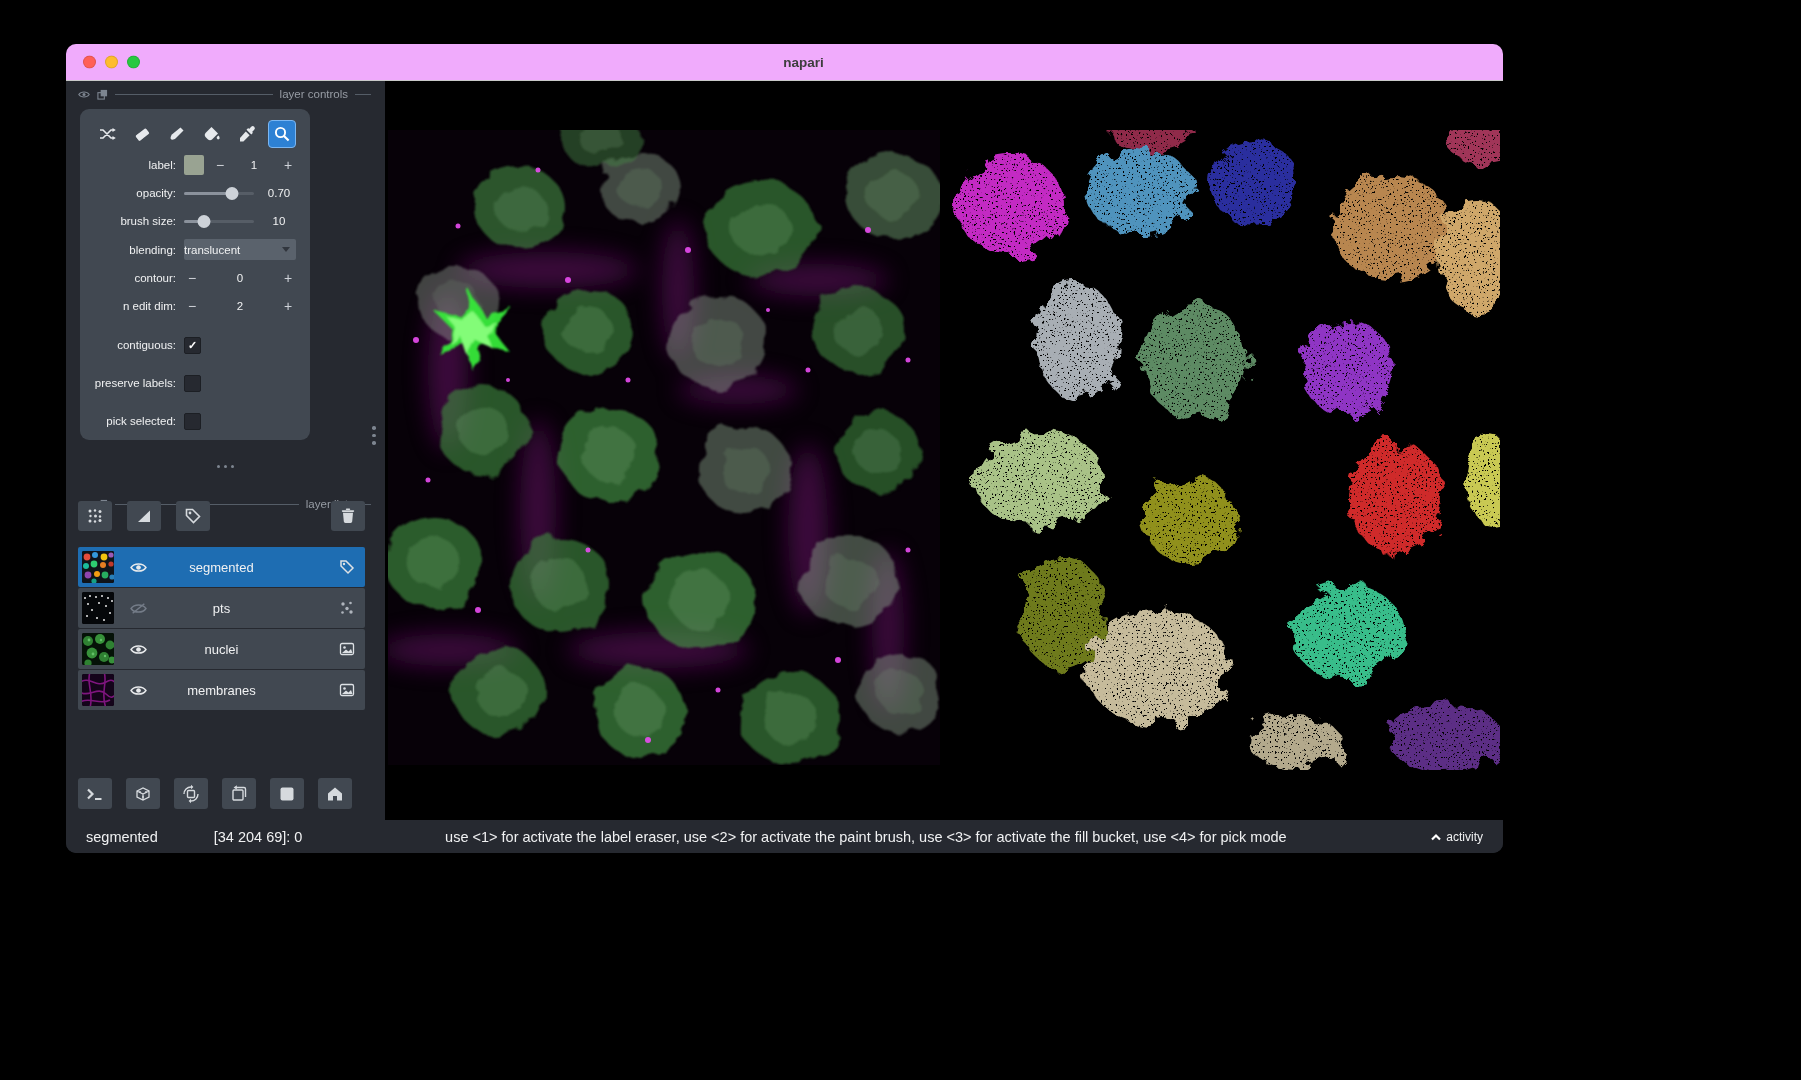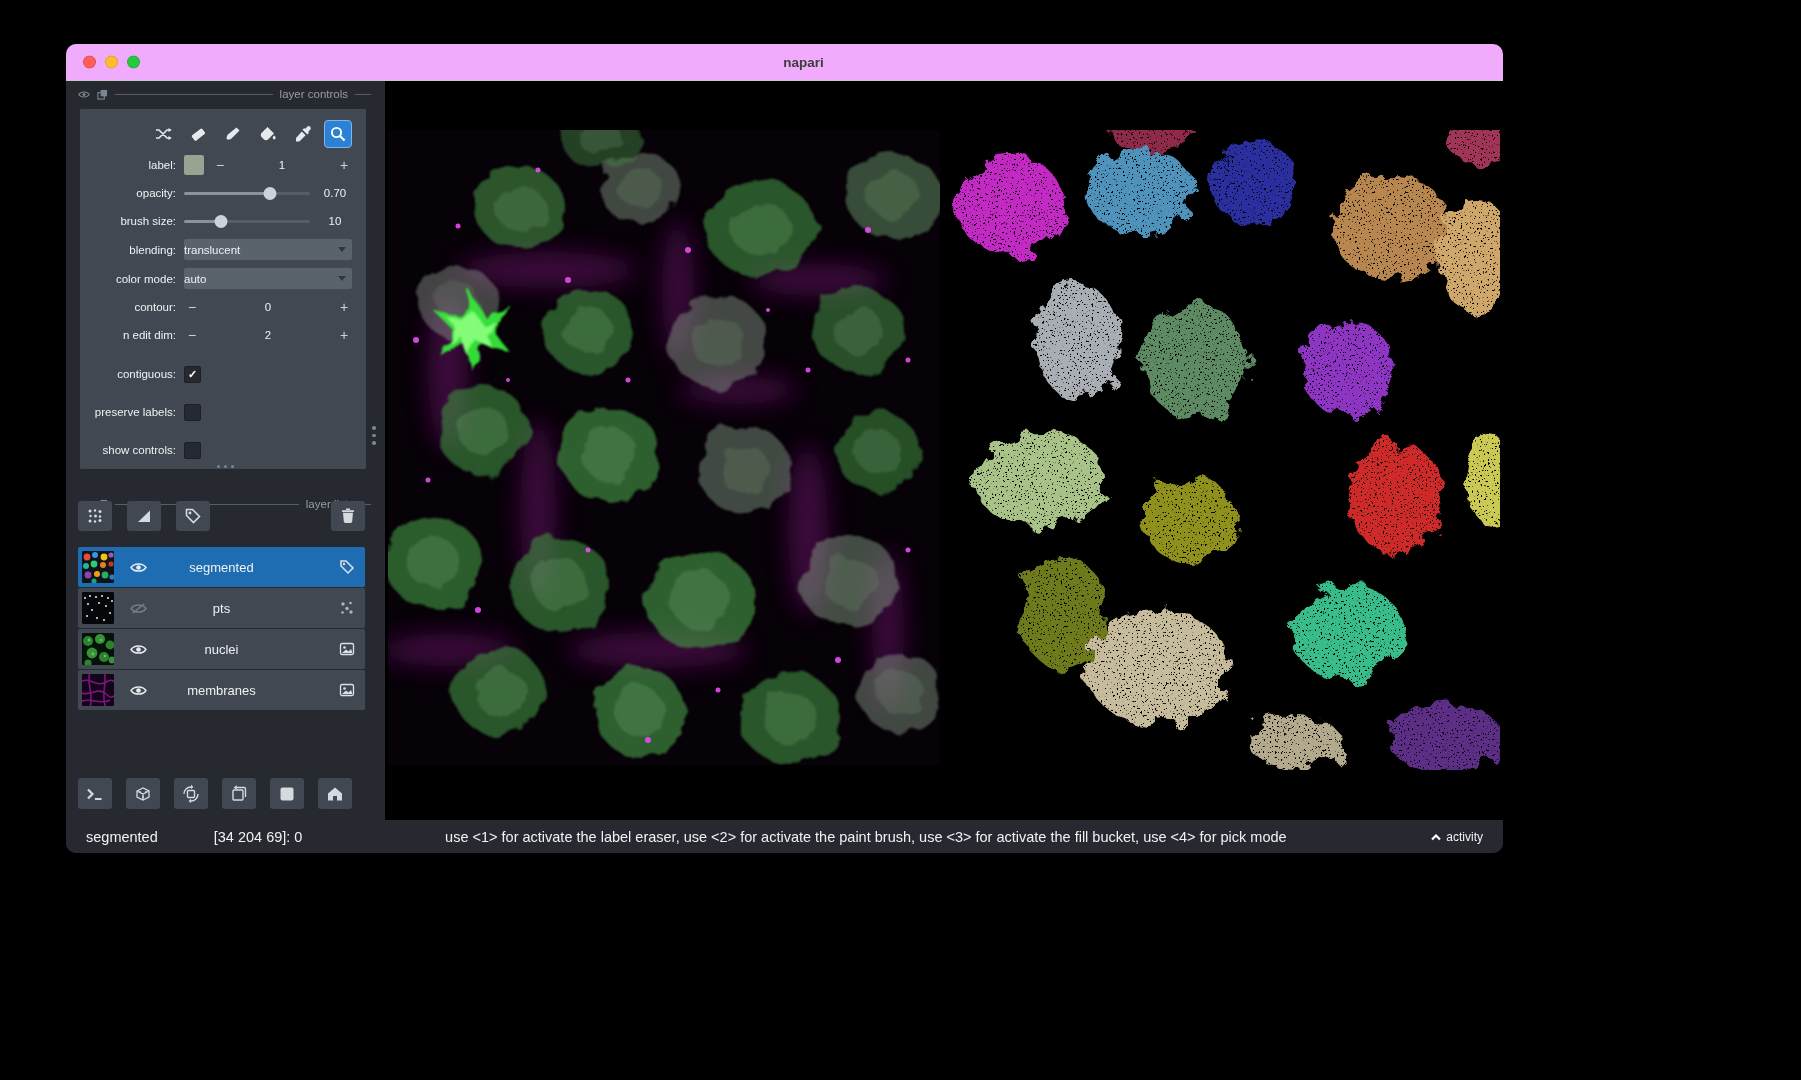--- a/index.html
+++ b/index.html
@@ -29,22 +29,22 @@
   .dock{position:absolute;left:0;top:0;width:319px;bottom:33px;}
 
   .dock-header{position:absolute;left:12px;right:14px;height:16px;display:flex;align-items:center;gap:7px;}
   .dock-header .hline{flex:1;height:1px;background:#555d67;}
   .dock-header .hline.short{flex:0 0 16px;}
   .dh-title{font-size:11.5px;color:#979ca4;white-space:nowrap;}
   .dh-ico{color:#7d8590;display:flex;align-items:center;}
   #hdr-controls{top:5px;}
   #hdr-layers{top:415px;}
 
-  .panel{position:absolute;left:14px;top:28px;width:286px;background:#414851;
-         border-radius:1px;padding:8px 0 6px;box-sizing:border-box;}
+  .panel{position:absolute;left:14px;top:28px;width:230px;background:#414851;
+         border-radius:9px;padding:8px 0 6px;box-sizing:border-box;}
   .crow{display:flex;align-items:center;height:28px;padding-right:14px;}
   .crow.small{height:26px;margin-top:12px;}
   .crow.tools{height:34px;justify-content:flex-end;gap:7px;}
   .clabel{width:96px;text-align:right;padding-right:8px;font-size:11.5px;color:#f0f1f2;line-height:12px;flex:none;}
   .cctrl{flex:1;display:flex;align-items:center;min-width:0;}
 
   .toolbtn{width:28px;height:28px;border:none;border-radius:4px;background:transparent;
            color:#e6e9ec;display:flex;align-items:center;justify-content:center;padding:0;cursor:pointer;}
   .toolbtn.active{background:#2d81d4;border:1px solid #7ab6f2;box-sizing:border-box;}
 
@@ -348,29 +348,20 @@
           <div class="clabel">blending:</div>
           <div class="cctrl">
             <div class="dropdown">
               <span>translucent</span>
               <span class="dd-arrow"></span>
             </div>
           </div>
         </div>
 
 
-        <div class="crow" style="height:29px">
-          <div class="clabel">color mode:</div>
-          <div class="cctrl">
-            <div class="dropdown">
-              <span>auto</span>
-              <span class="dd-arrow"></span>
-            </div>
-          </div>
-        </div>
 
         <div class="crow">
           <div class="clabel">contour:</div>
           <div class="cctrl">
             <button class="sbtn">−</button>
             <span class="sval">0</span>
             <button class="sbtn">+</button>
           </div>
         </div>
 
@@ -391,21 +382,21 @@
         </div>
 
         <div class="crow small">
           <div class="clabel">preserve labels:</div>
           <div class="cctrl">
               <span class="checkbox"></span>
             </div>
         </div>
 
         <div class="crow small">
-          <div class="clabel">show controls:</div>
+          <div class="clabel">pick selected:</div>
           <div class="cctrl">
               <span class="checkbox"></span>
             </div>
         </div>
       </div>
 
       <div class="dots-h">
           <i></i>
           <i></i>
           <i></i>

